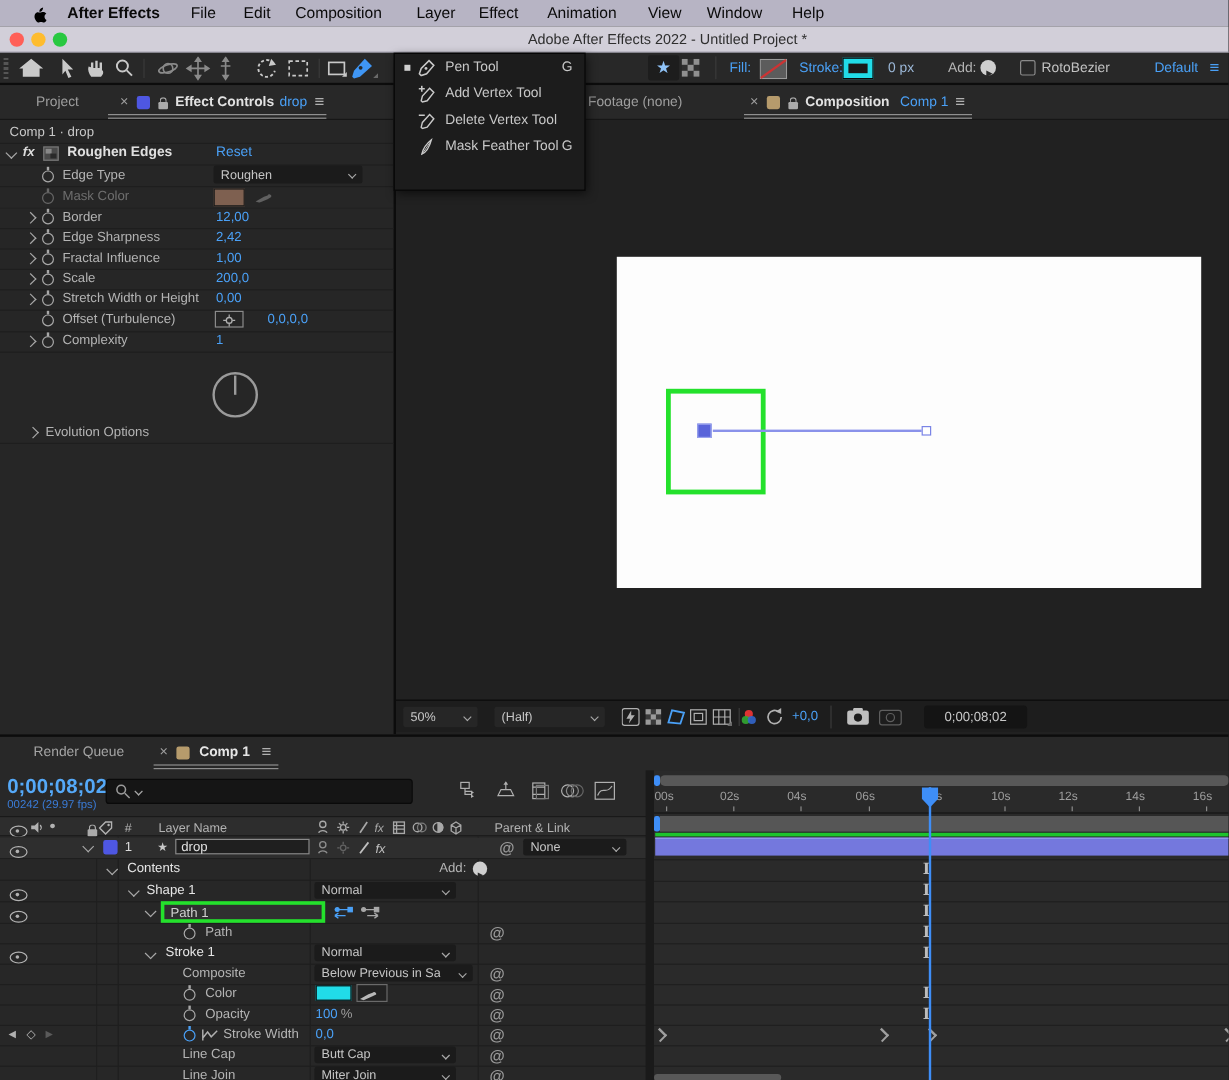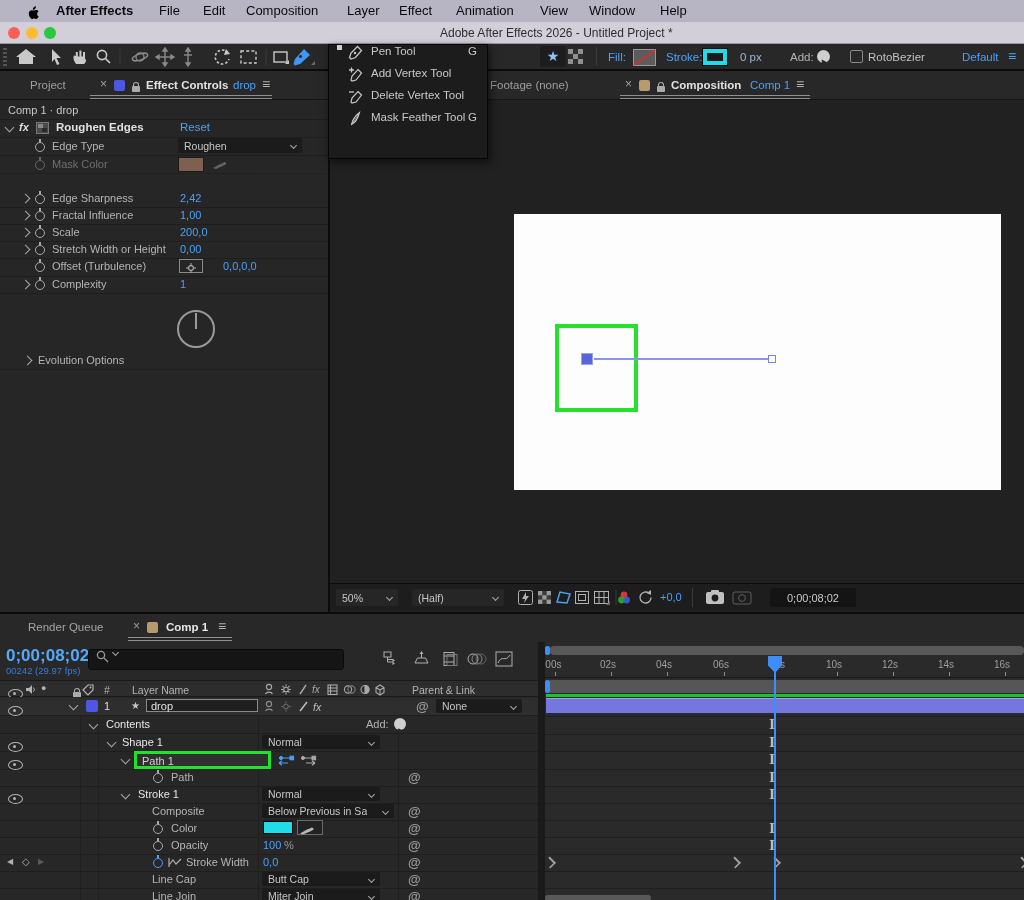--- a/index.html
+++ b/index.html
@@ -1,20 +1,20 @@
 <!DOCTYPE html>
 <html><head>
 <meta charset="utf-8">
 <style>
   html,body{margin:0;padding:0;background:#111;}
   #stage{position:relative;width:1024px;height:900px;overflow:hidden;
     font-family:"Liberation Sans",sans-serif;background:#232323;
     -webkit-font-smoothing:antialiased;}
   .a{position:absolute;}
-  .f{display:flex;align-items:flex-start;}
+  .f{display:flex;align-items:center;}
   .t11{font-size:11px;color:#b4b4b4;}
   .wh{color:#e6e6e6;}
   .bl{color:#4aa0f6;}
   .bold{font-weight:bold;}
   .chv{display:inline-block;width:6px;height:6px;border-right:1.5px solid #a8a8a8;border-bottom:1.5px solid #a8a8a8;}
   .chv.d{transform:rotate(45deg);}
   .chv.r{transform:rotate(-45deg);}
   .chv.s{width:4px;height:4px;}
   .sw{width:12px;height:14px;position:relative;display:inline-block;flex:0 0 auto;}
   .sw::before{content:"";position:absolute;left:4.5px;top:0;width:2px;height:3px;background:#a8a8a8;}
@@ -52,21 +52,21 @@
     <span class="a" style="left:456px;top:3px;font-size:13px;color:#0a0a0a;">Animation</span>
     <span class="a" style="left:540px;top:3px;font-size:13px;color:#0a0a0a;">View</span>
     <span class="a" style="left:589px;top:3px;font-size:13px;color:#0a0a0a;">Window</span>
     <span class="a" style="left:660px;top:3px;font-size:13px;color:#0a0a0a;">Help</span>
   </div>
 
   <div class="a" style="left:0;top:22px;width:1024px;height:22px;background:#d2cfd9;border-bottom:1px solid #9a97a5;box-sizing:border-box;">
     <span class="a" style="left:8px;top:5px;width:12px;height:12px;border-radius:50%;background:#ff5f57;"></span>
     <span class="a" style="left:26px;top:5px;width:12px;height:12px;border-radius:50%;background:#febc2e;"></span>
     <span class="a" style="left:44px;top:5px;width:12px;height:12px;border-radius:50%;background:#28c840;"></span>
-    <span class="a" style="left:440px;top:4px;font-size:12px;color:#2e2e2e;">Adobe After Effects 2026 - Untitled Project *</span>
+    <span class="a" style="left:440px;top:4px;font-size:12px;color:#2e2e2e;">Adobe After Effects 2022 - Untitled Project *</span>
   </div>
 
   <div class="a" style="left:0;top:44px;width:1024px;height:27px;background:#282828;border-bottom:2px solid #0c0c0c;box-sizing:border-box;">
     <div class="a" style="left:3px;top:4px;width:4px;height:18px;background-image:repeating-linear-gradient(#555 0 2px,transparent 2px 4px);"></div>
     <svg class="a" style="left:12px;top:3px;" width="310" height="21" viewBox="0 0 310 21">
       <g fill="#c9c9c9" stroke="none">
         <path d="M14 2 L24 10 H21 V17 H7 V10 H4 Z"></path>
       </g>
       <g>
           <polygon points="40,2 49,11 44.5,11 47.5,17 45,18 42.5,12 40,15" fill="#c9c9c9"></polygon>
@@ -187,20 +187,26 @@
 
     <div class="a rowline" style="left:0;top:84px;width:100%;height:18px;opacity:.5;">
       <span class="sw a" style="left:34px;top:2px;"></span>
       <span class="a t11" style="left:52px;top:3px;">Mask Color</span>
       <span class="a" style="left:178px;top:2px;width:24px;height:13px;background:#d69b7a;border:1px solid #111;"></span>
       <svg class="a" style="left:212px;top:4px;" width="18" height="10" viewBox="0 0 18 10">
         <path d="M1 9 L8 5 l3-1 a1.6 1.6 0 0 1 3 1.2 L11 7 4 10 Z" fill="#9a9a9a"></path>
       </svg>
     </div>
 
+    <div class="a rowline" style="left:0;top:102px;width:100%;height:17px;">
+      <span class="chv r a" style="left:22px;top:5px;"></span>
+      <span class="sw a" style="left:34px;top:1px;"></span>
+      <span class="a t11" style="left:52px;top:2px;">Border</span>
+      <span class="a bl" style="left:180px;top:2px;font-size:11px;">12,00</span>
+    </div>
     <div class="a rowline" style="left:0;top:119px;width:100%;height:17px;">
       <span class="chv r a" style="left:22px;top:5px;"></span>
       <span class="sw a" style="left:34px;top:1px;"></span>
       <span class="a t11" style="left:52px;top:2px;">Edge Sharpness</span>
       <span class="a bl" style="left:180px;top:2px;font-size:11px;">2,42</span>
     </div>
     <div class="a rowline" style="left:0;top:136px;width:100%;height:17px;">
       <span class="chv r a" style="left:22px;top:5px;"></span>
       <span class="sw a" style="left:34px;top:1px;"></span>
       <span class="a t11" style="left:52px;top:2px;">Fractal Influence</span>

